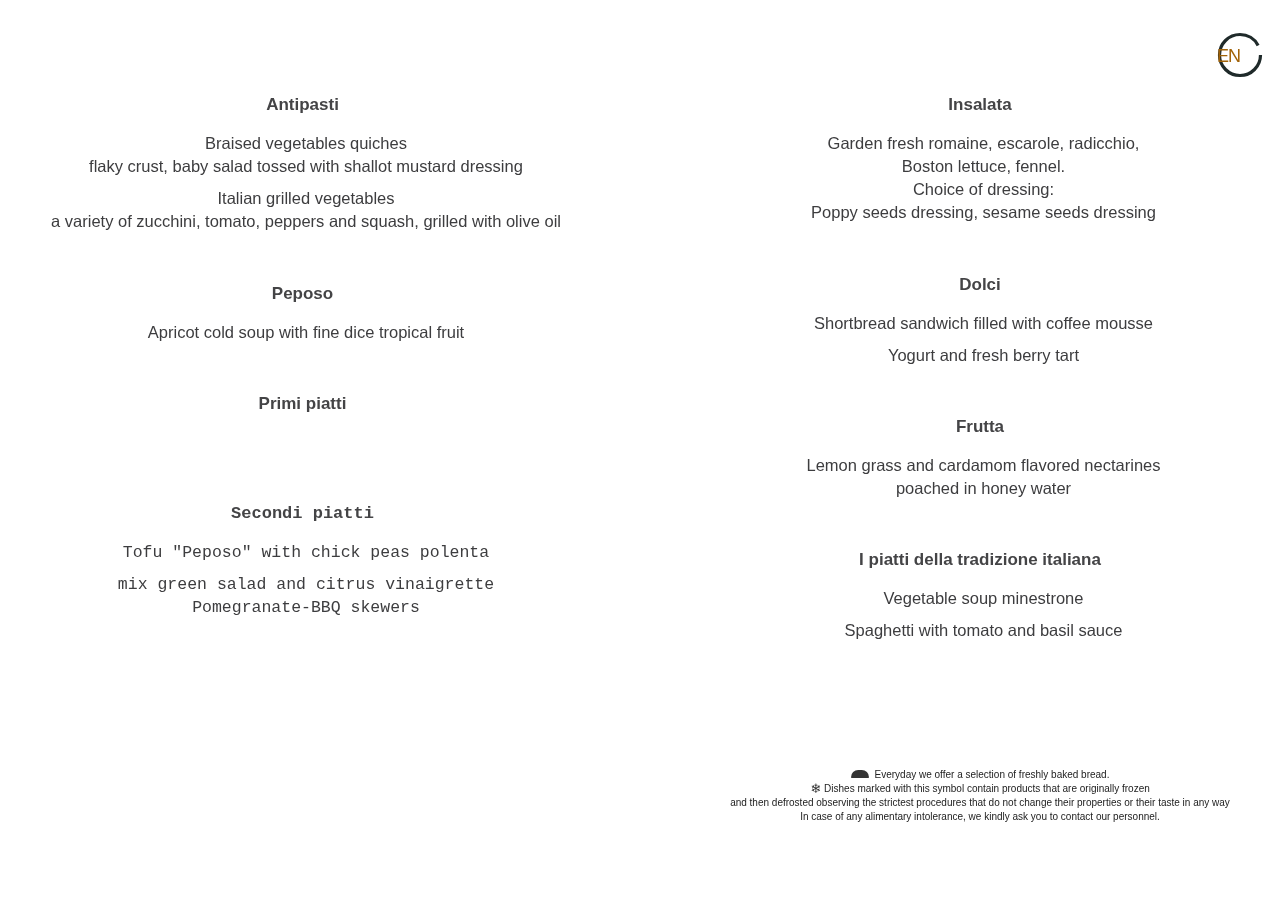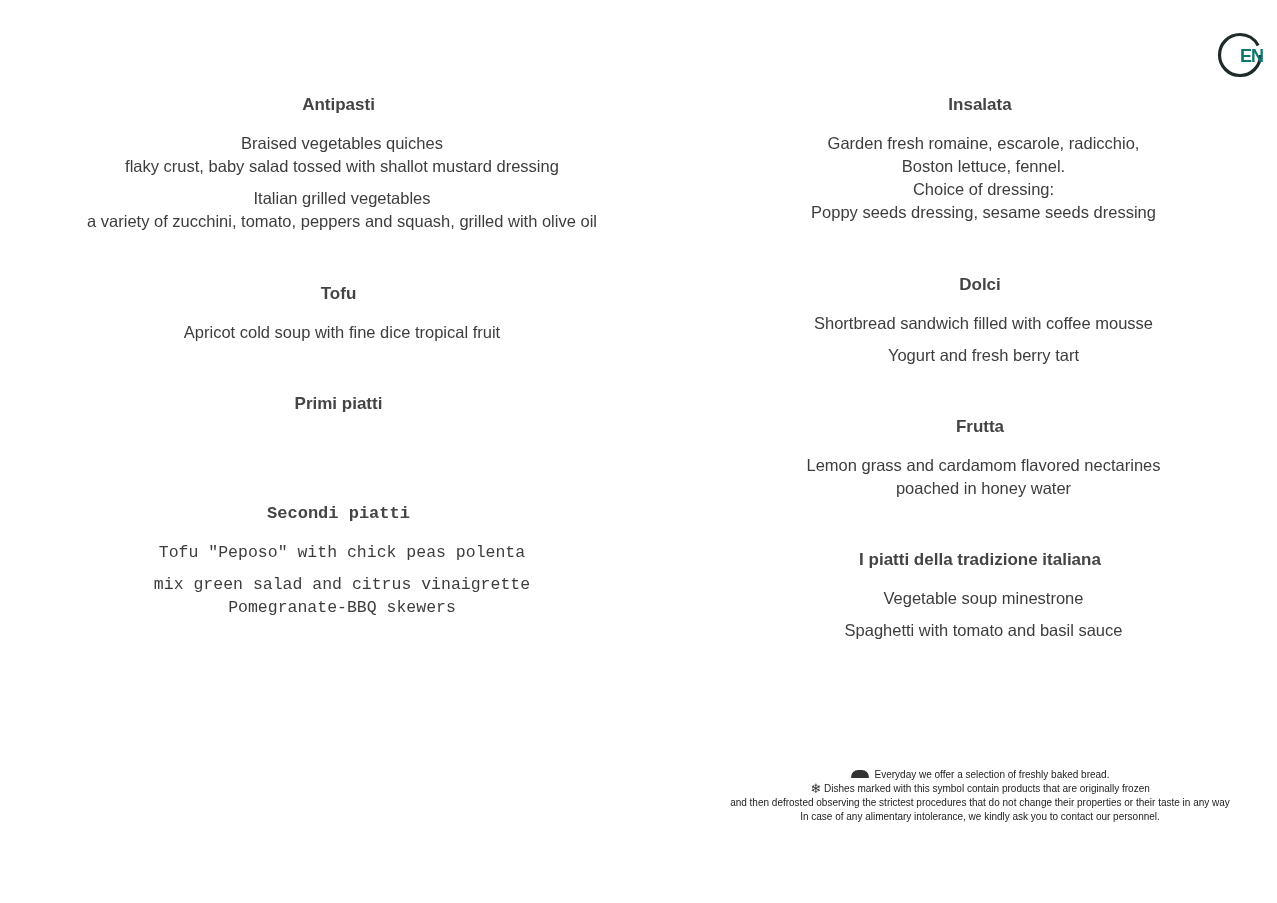--- a/index.html
+++ b/index.html
@@ -7,26 +7,25 @@
     width: 1277px; height: 903px; position: relative; overflow: hidden;
     font-family: "Liberation Sans", "DejaVu Sans", sans-serif;
     color: #3d3d3f;
   }
   .badge {
     position: absolute; left: 1217px; top: 32px; width: 46px; height: 46px;
   }
   .badge svg { position: absolute; left: 0; top: 0; }
   .badge-text {
     position: absolute; left: 0; top: 0; width: 46px; height: 46px;
-    line-height: 48px; text-align: right; font-size: 18px; color: #0f766e;
+    line-height: 48px; text-align: left; font-size: 18px; color: #a16207;
     letter-spacing: -1px;
-    font-weight: bold;
   }
   .section { position: absolute; text-align: center; }
-  .col-left { left: 0; width: 605px; padding-left: 36px; }
+  .col-left { left: 0; width: 605px; }
   .col-right { left: 680px; width: 600px; }
   .heading {
     font-weight: bold; font-size: 17px; color: #444446; line-height: 20px;
     margin-bottom: 17px;
   }
   .item { font-size: 16.5px; line-height: 23px; margin-bottom: 9px; }
   .item:last-child { margin-bottom: 0; }
   .line { display: block; margin-left: 7px; }
   .notes {
     position: absolute; left: 680px; width: 600px; top: 768px;
@@ -55,21 +54,21 @@
     <span class="line">Braised vegetables quiches</span>
     <span class="line">flaky crust, baby salad tossed with shallot mustard dressing</span>
   </div>
   <div class="item">
     <span class="line">Italian grilled vegetables</span>
     <span class="line">a variety of zucchini, tomato, peppers and squash, grilled with olive oil</span>
   </div>
 </div>
 
 <div class="section col-left" style="top:284px;">
-  <div class="heading">Tofu</div>
+  <div class="heading">Peposo</div>
   <div class="item">
     <span class="line">Apricot cold soup with fine dice tropical fruit</span>
   </div>
 </div>
 
 <div class="section col-left" style="top:394px;">
   <div class="heading">Primi piatti</div>
 </div>
 
 <div class="section col-left" style="top:504px;font-family:Liberation Mono, monospace;">

